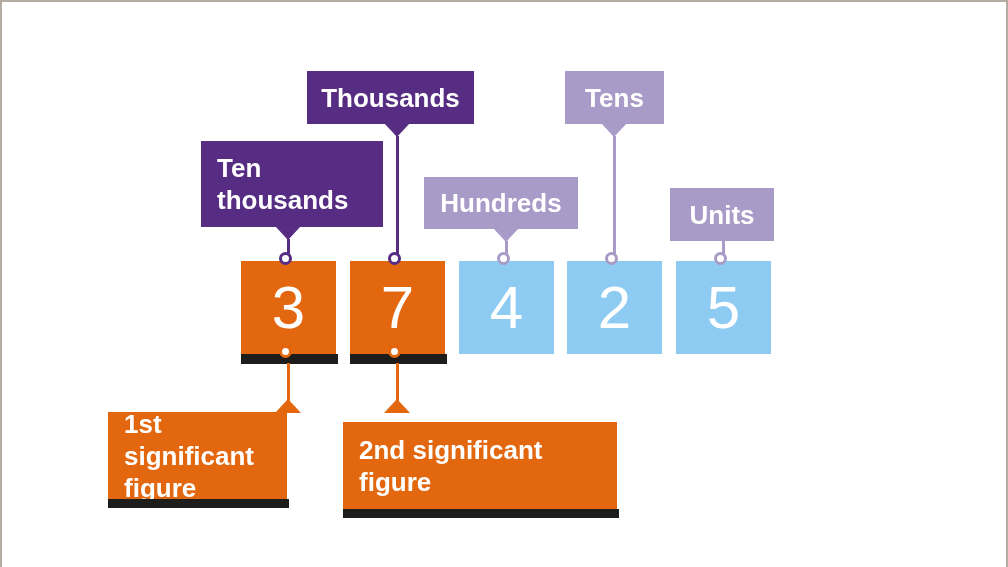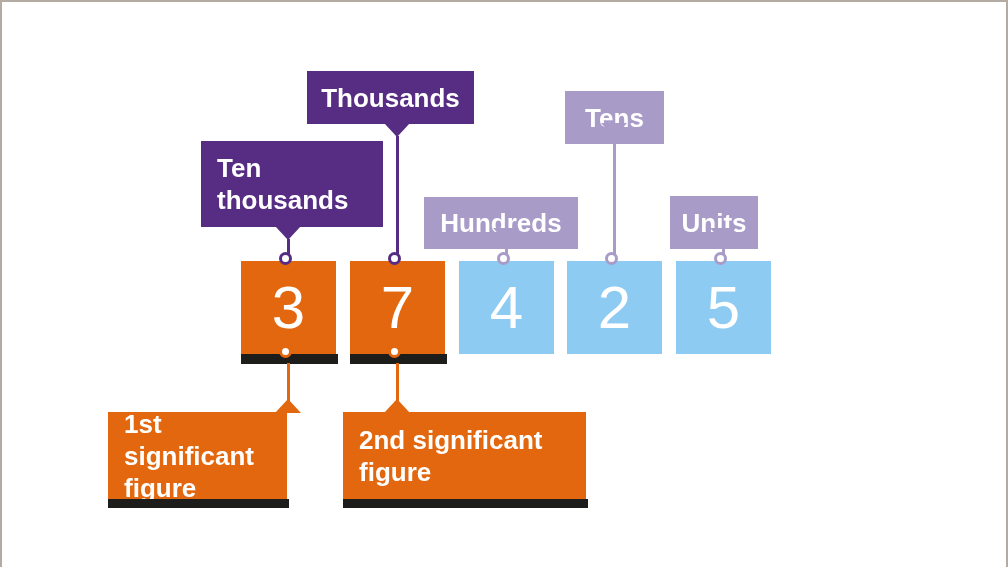--- a/index.html
+++ b/index.html
@@ -19,21 +19,21 @@
     color:#ffffff;
     font-weight:bold;
     font-size:26px;
     line-height:32px;
     display:flex;
     align-items:center;
   }
   .label.centered { justify-content:center; text-align:center; }
   .label.leftpad { padding-left:16px; padding-right:10px; }
   .dark  { background:var(--dark-purple,#562d83); }
-  .light { background:var(--light-purple,#a89bc8);margin-top:20px; }
+  .light { background:var(--light-purple,#a89bc8); }
   .orangebg { background:var(--orange,#e2670e); }
 
   
   .digit-box {
     position:absolute;
     top:259px; width:95px; height:93px;
     display:flex; align-items:center; justify-content:center;
     color:#ffffff;
     font-size:60px; font-weight:400;
   }
@@ -83,21 +83,21 @@
 </style>
 </head>
 <body>
 
 <div class="canvas">
 
   <div class="label dark leftpad" style="left:199px; top:139px; width:182px; height:86px;">Ten thousands</div>
   <div class="label dark centered" style="left:305px; top:69px; width:167px; height:53px;">Thousands</div>
   <div class="label light centered" style="left:422px; top:175px; width:154px; height:52px;">Hundreds</div>
   <div class="label light centered" style="left:563px; top:69px; width:99px; height:53px;">Tens</div>
-  <div class="label light centered" style="left:668px; top:174px; width:88px; height:53px;">Units</div>
+  <div class="label light centered" style="left:668px; top:186px; width:104px; height:53px;">Units</div>
 
   <div class="digit-box sig" style="left:239px;">
     <span>3</span>
     <span class="strip"></span>
   </div>
   <div class="digit-box sig" style="left:348px;">
     <span>7</span>
     <span class="strip"></span>
   </div>
   <div class="digit-box blue" style="left:457px;">
@@ -135,18 +135,18 @@
   <div class="tri-up" style="left:273px; top:397px;"></div>
 
   <div class="dot orange-c" style="left:386px; top:343px;"></div>
   <div class="stem orange-c" style="left:394px; top:361px; height:39px;"></div>
   <div class="tri-up" style="left:382px; top:397px;"></div>
 
   <div class="sig-label orangebg" style="left:106px; width:179px;">
     <span>1st significant figure</span>
     <span class="strip thin"></span>
   </div>
-  <div class="sig-label orangebg" style="left:341px; width:243px;">
+  <div class="sig-label orangebg" style="left:341px; width:274px;margin-top:10px;">
     <span>2nd significant figure</span>
     <span class="strip thin"></span>
   </div>
 
 </div>
 
 </body></html>

